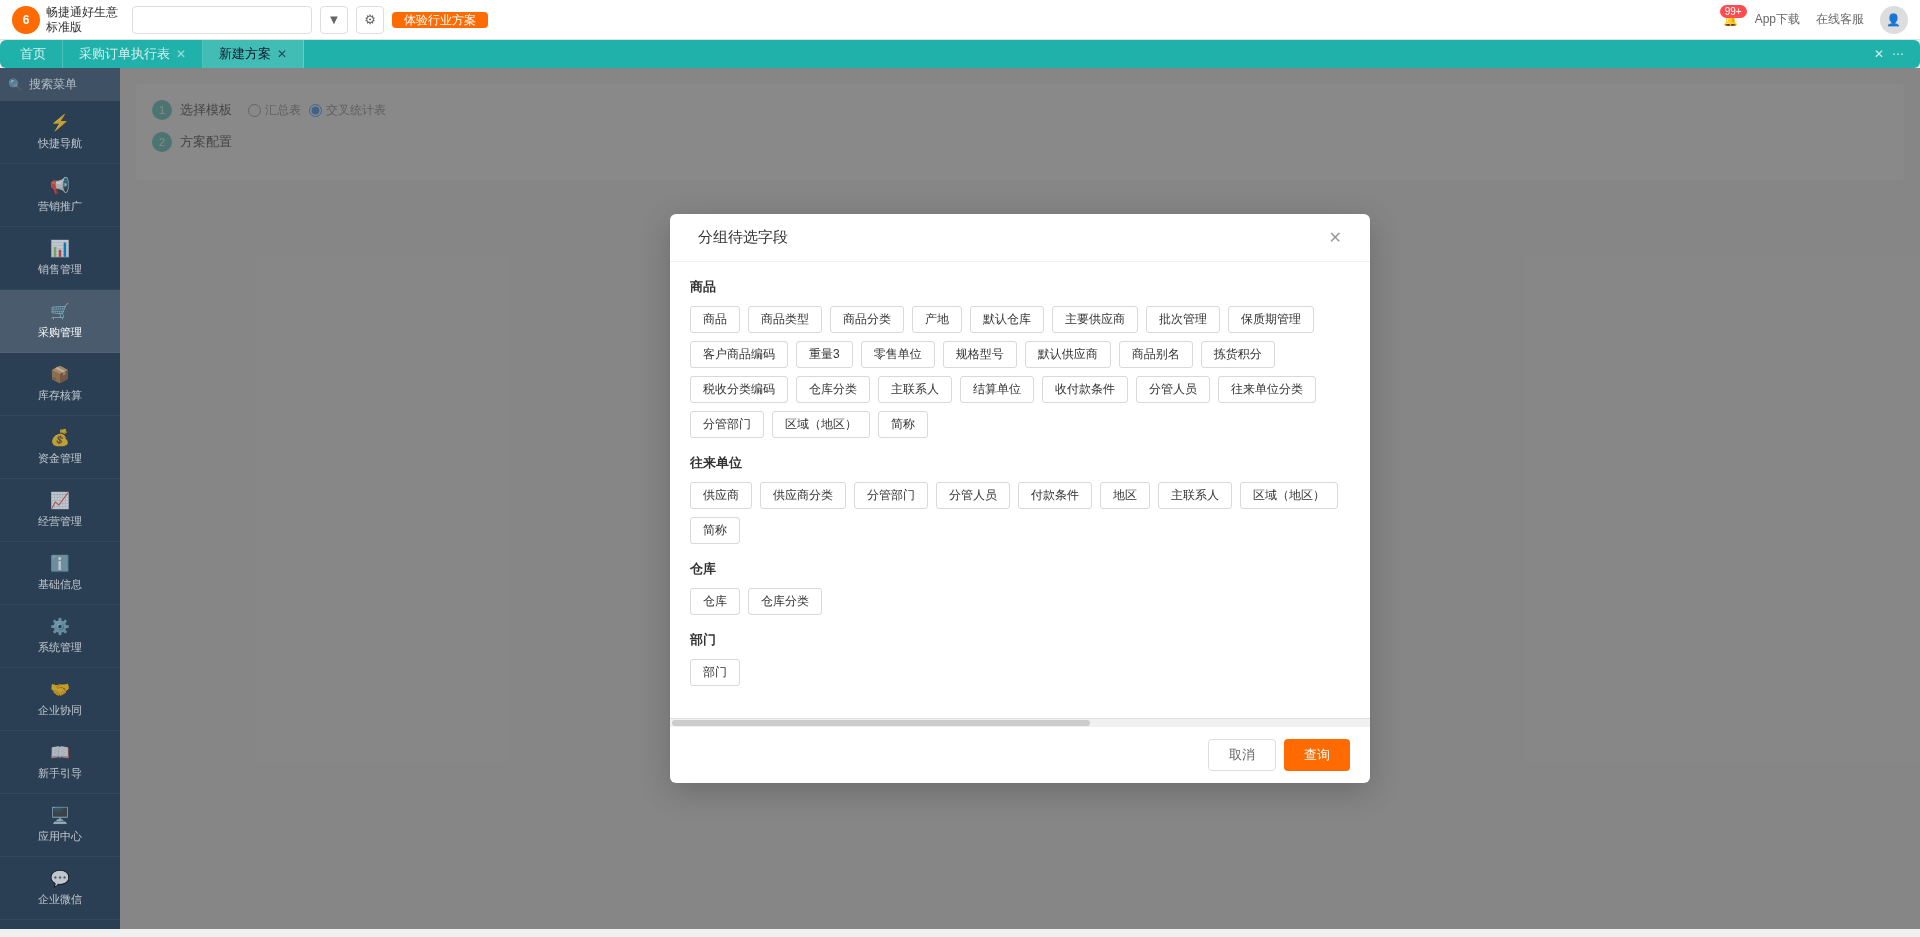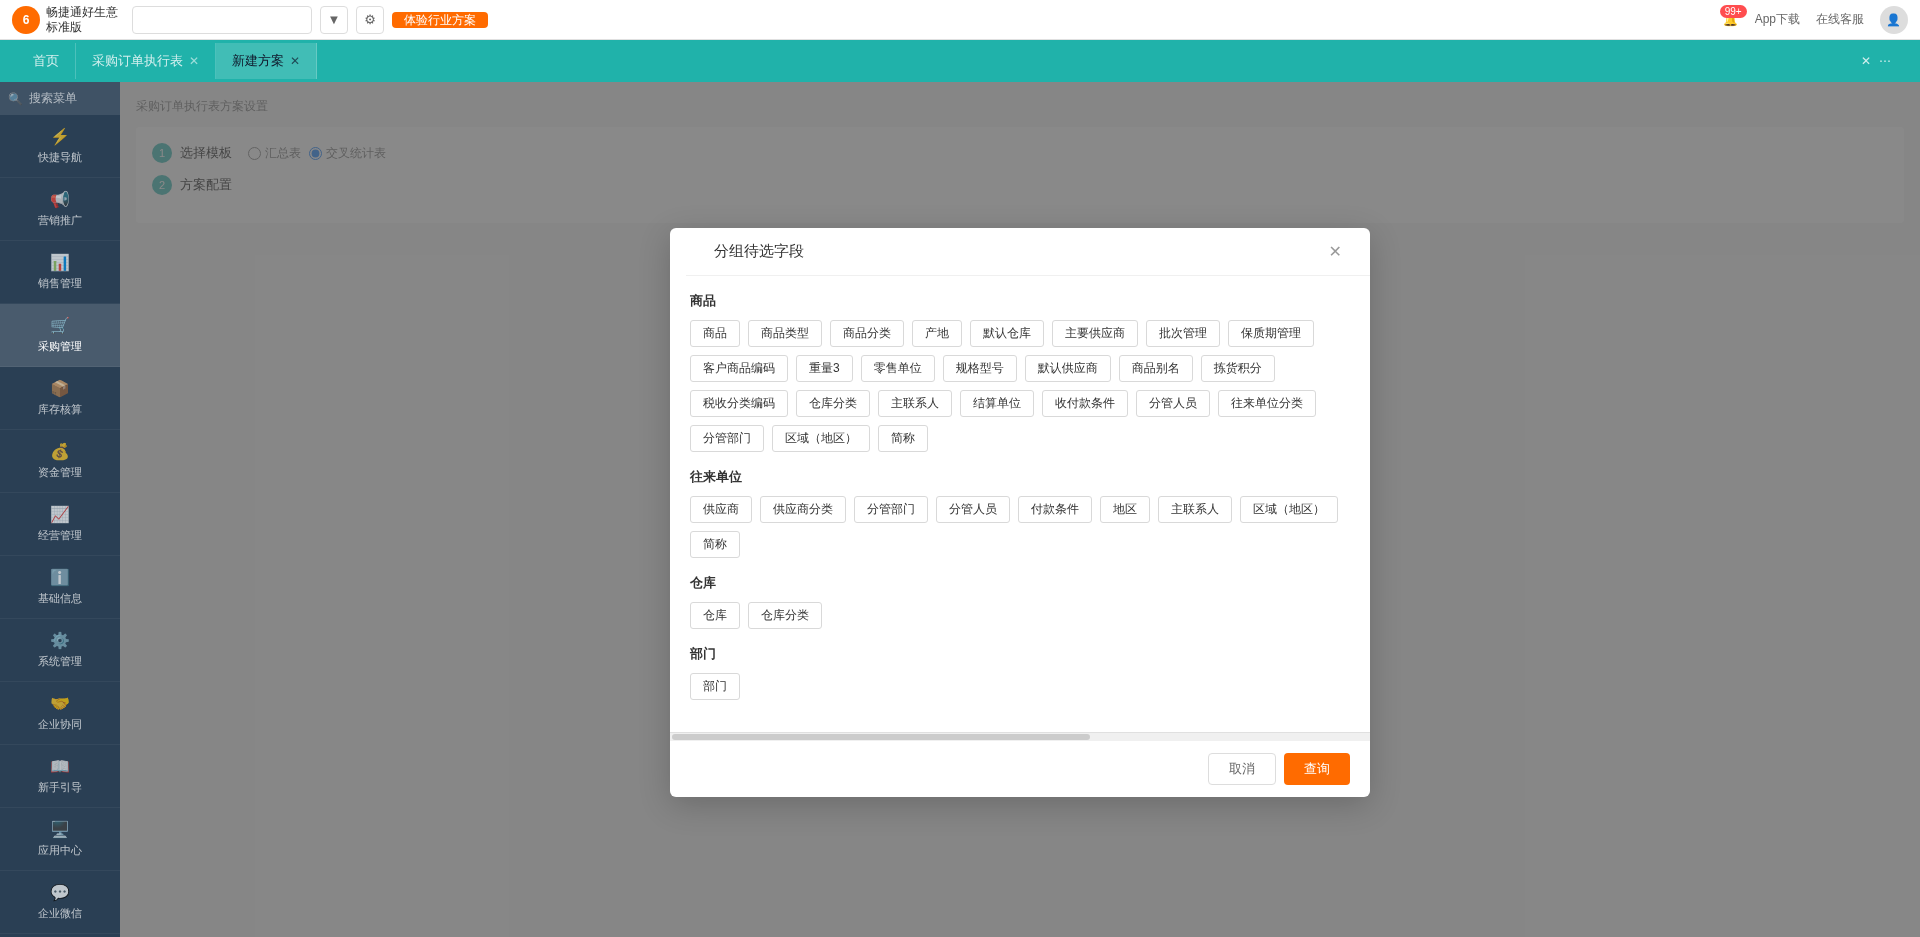--- a/index.html
+++ b/index.html
@@ -102,26 +102,27 @@
       border-radius: 10px;
       padding: 1px 5px;
       font-size: 10px;
       position: absolute;
       top: -8px;
       right: -8px;
     }
 
     
     .tab-bar {
-      height: 42px;
+      height: 28px;
       background: #20b2aa;
       display: flex;
       align-items: center;
-      padding: 0 17px;
+      padding: 0 4px;
       gap: 0;
+      border-radius: 6px;
     }
     .tab-item {
       height: 36px;
       padding: 0 16px;
       display: flex;
       align-items: center;
       gap: 6px;
       cursor: pointer;
       color: rgba(255,255,255,0.8);
       font-size: 13px;
@@ -245,21 +246,20 @@
       flex-direction: column;
       box-shadow: 0 8px 32px rgba(0,0,0,0.2);
     }
     .modal-header {
       display: flex;
       align-items: center;
       justify-content: space-between;
       padding: 14px 28px;
       border-bottom: 1px solid #f0f0f0;
       flex-shrink: 0;
-      margin-left: 16px;
     }
     .modal-title {
       font-size: 15px;
       font-weight: 500;
       color: #333;
     }
     .modal-close {
       cursor: pointer;
       color: #999;
       font-size: 16px;
@@ -454,21 +454,20 @@
     <div class="sidebar-item">
       
       
     </div>
 
   </div>
 
   <div class="content-area">
 
     <div class="bg-content">
-      <div class="breadcrumb">采购订单执行表方案设置</div>
       <div class="page-card">
         <div class="step-header">
           <div class="step-num">1</div>
           <span>选择模板</span>
           <label style="display:flex;align-items:center;gap:4px;font-size:12px;color:#666;margin-left:8px;">
             <input type="radio" style="">
             <span>汇总表</span>
           </label>
           <label style="display:flex;align-items:center;gap:4px;font-size:12px;color:#666;">
             <input type="radio" checked="" style="">

